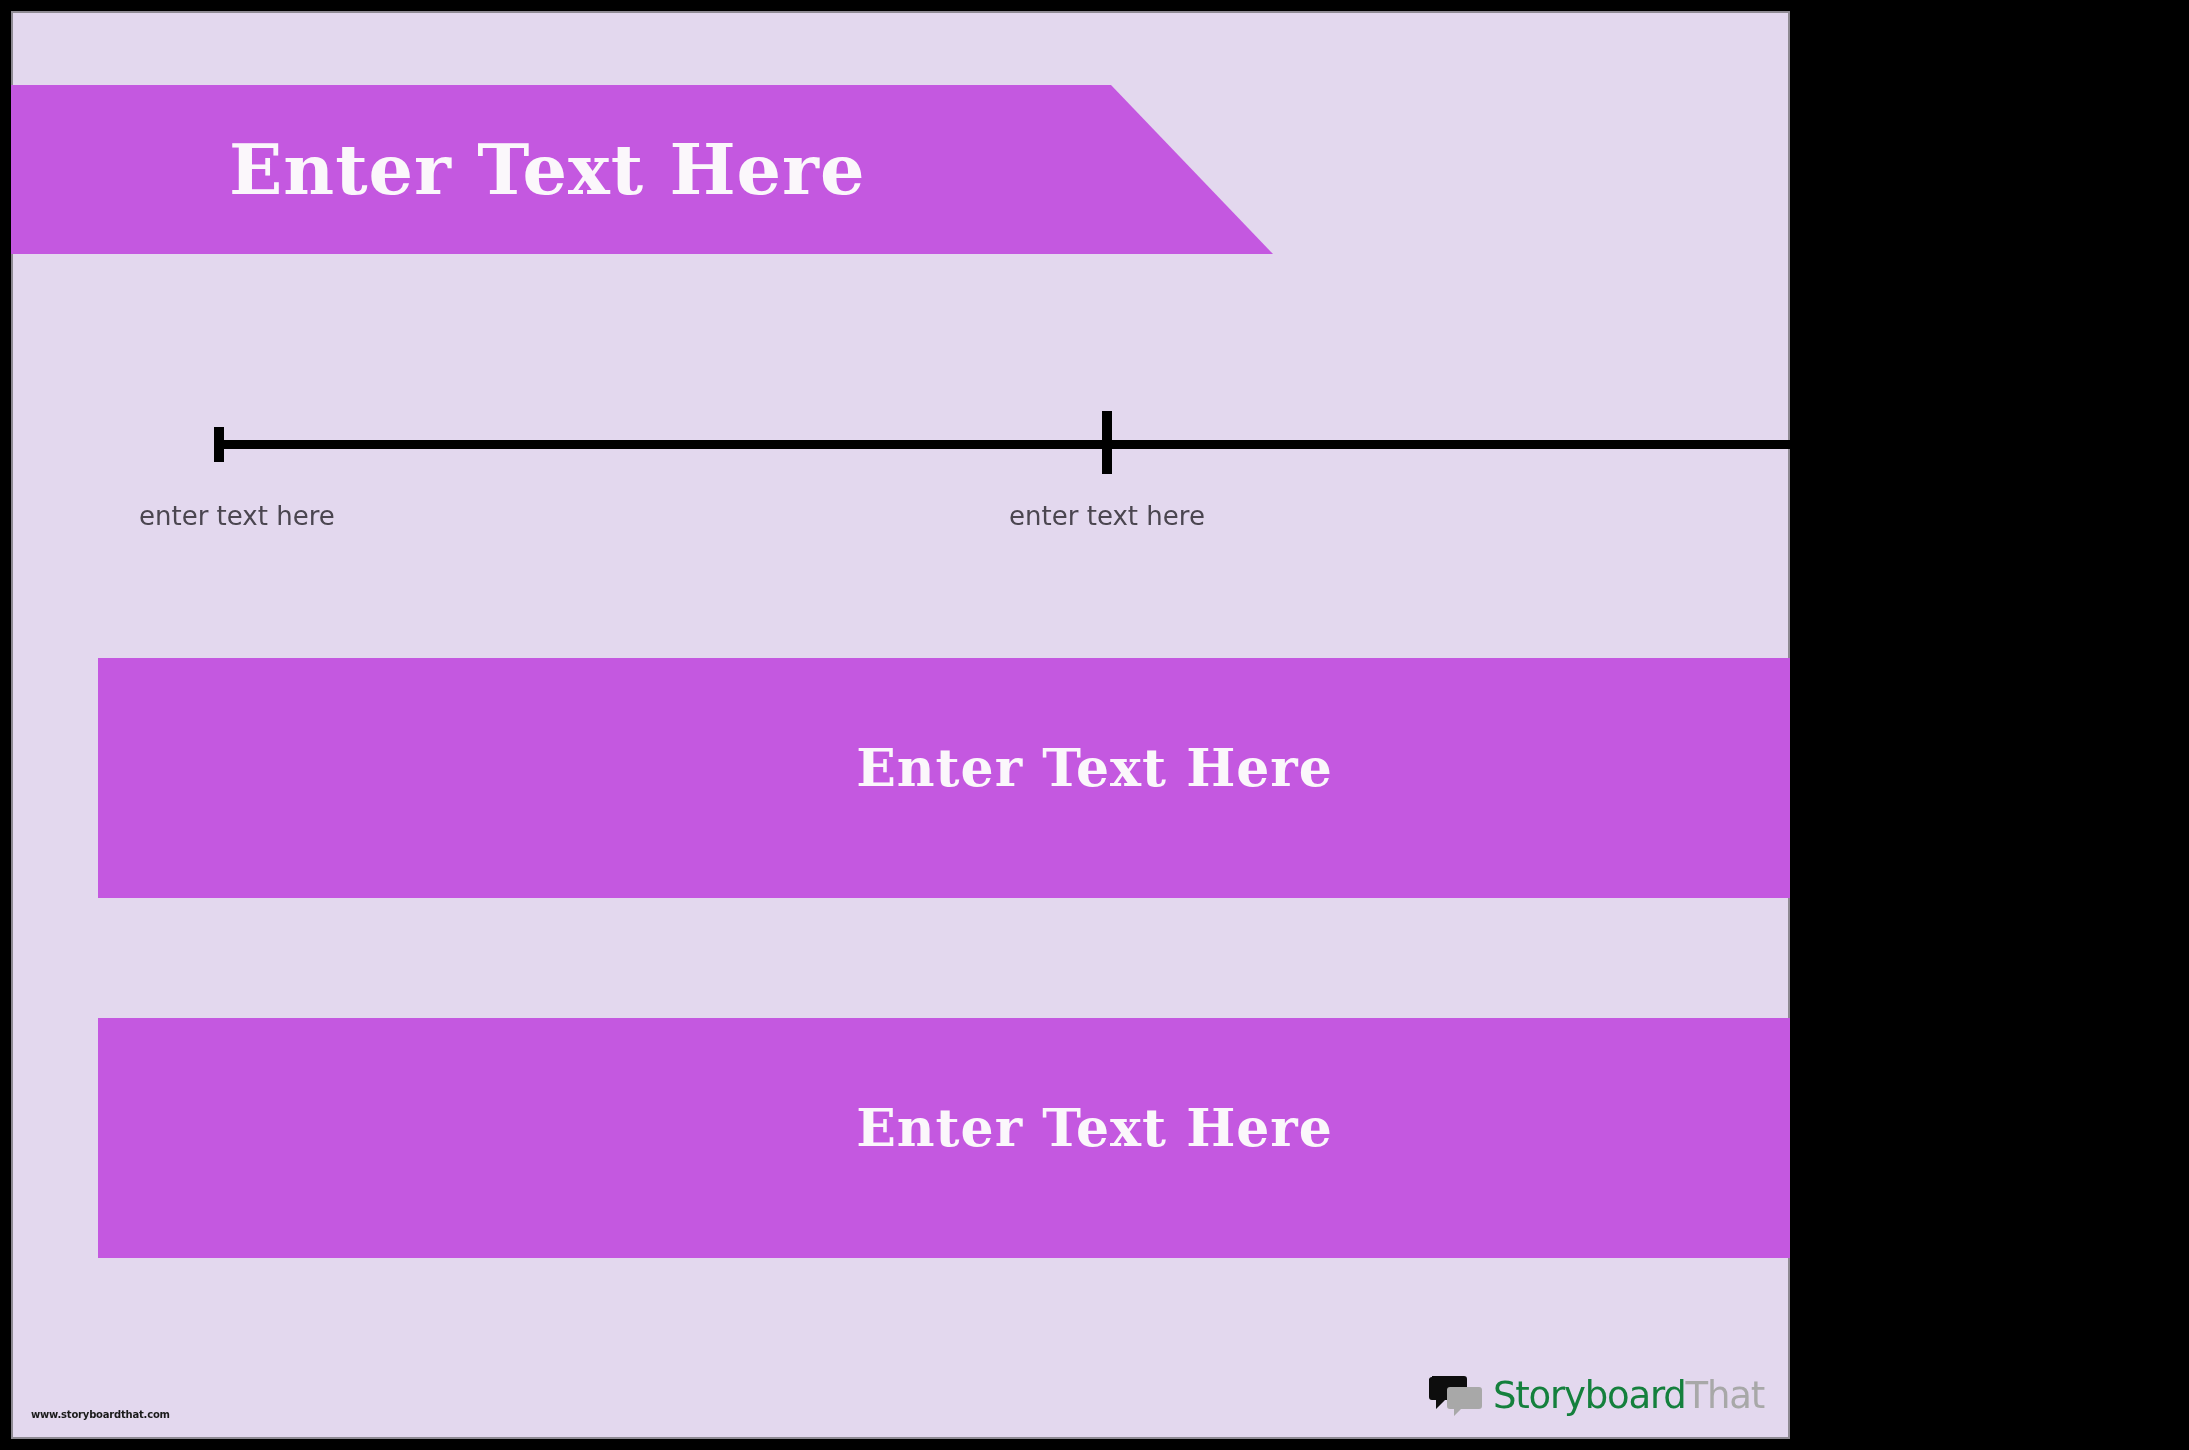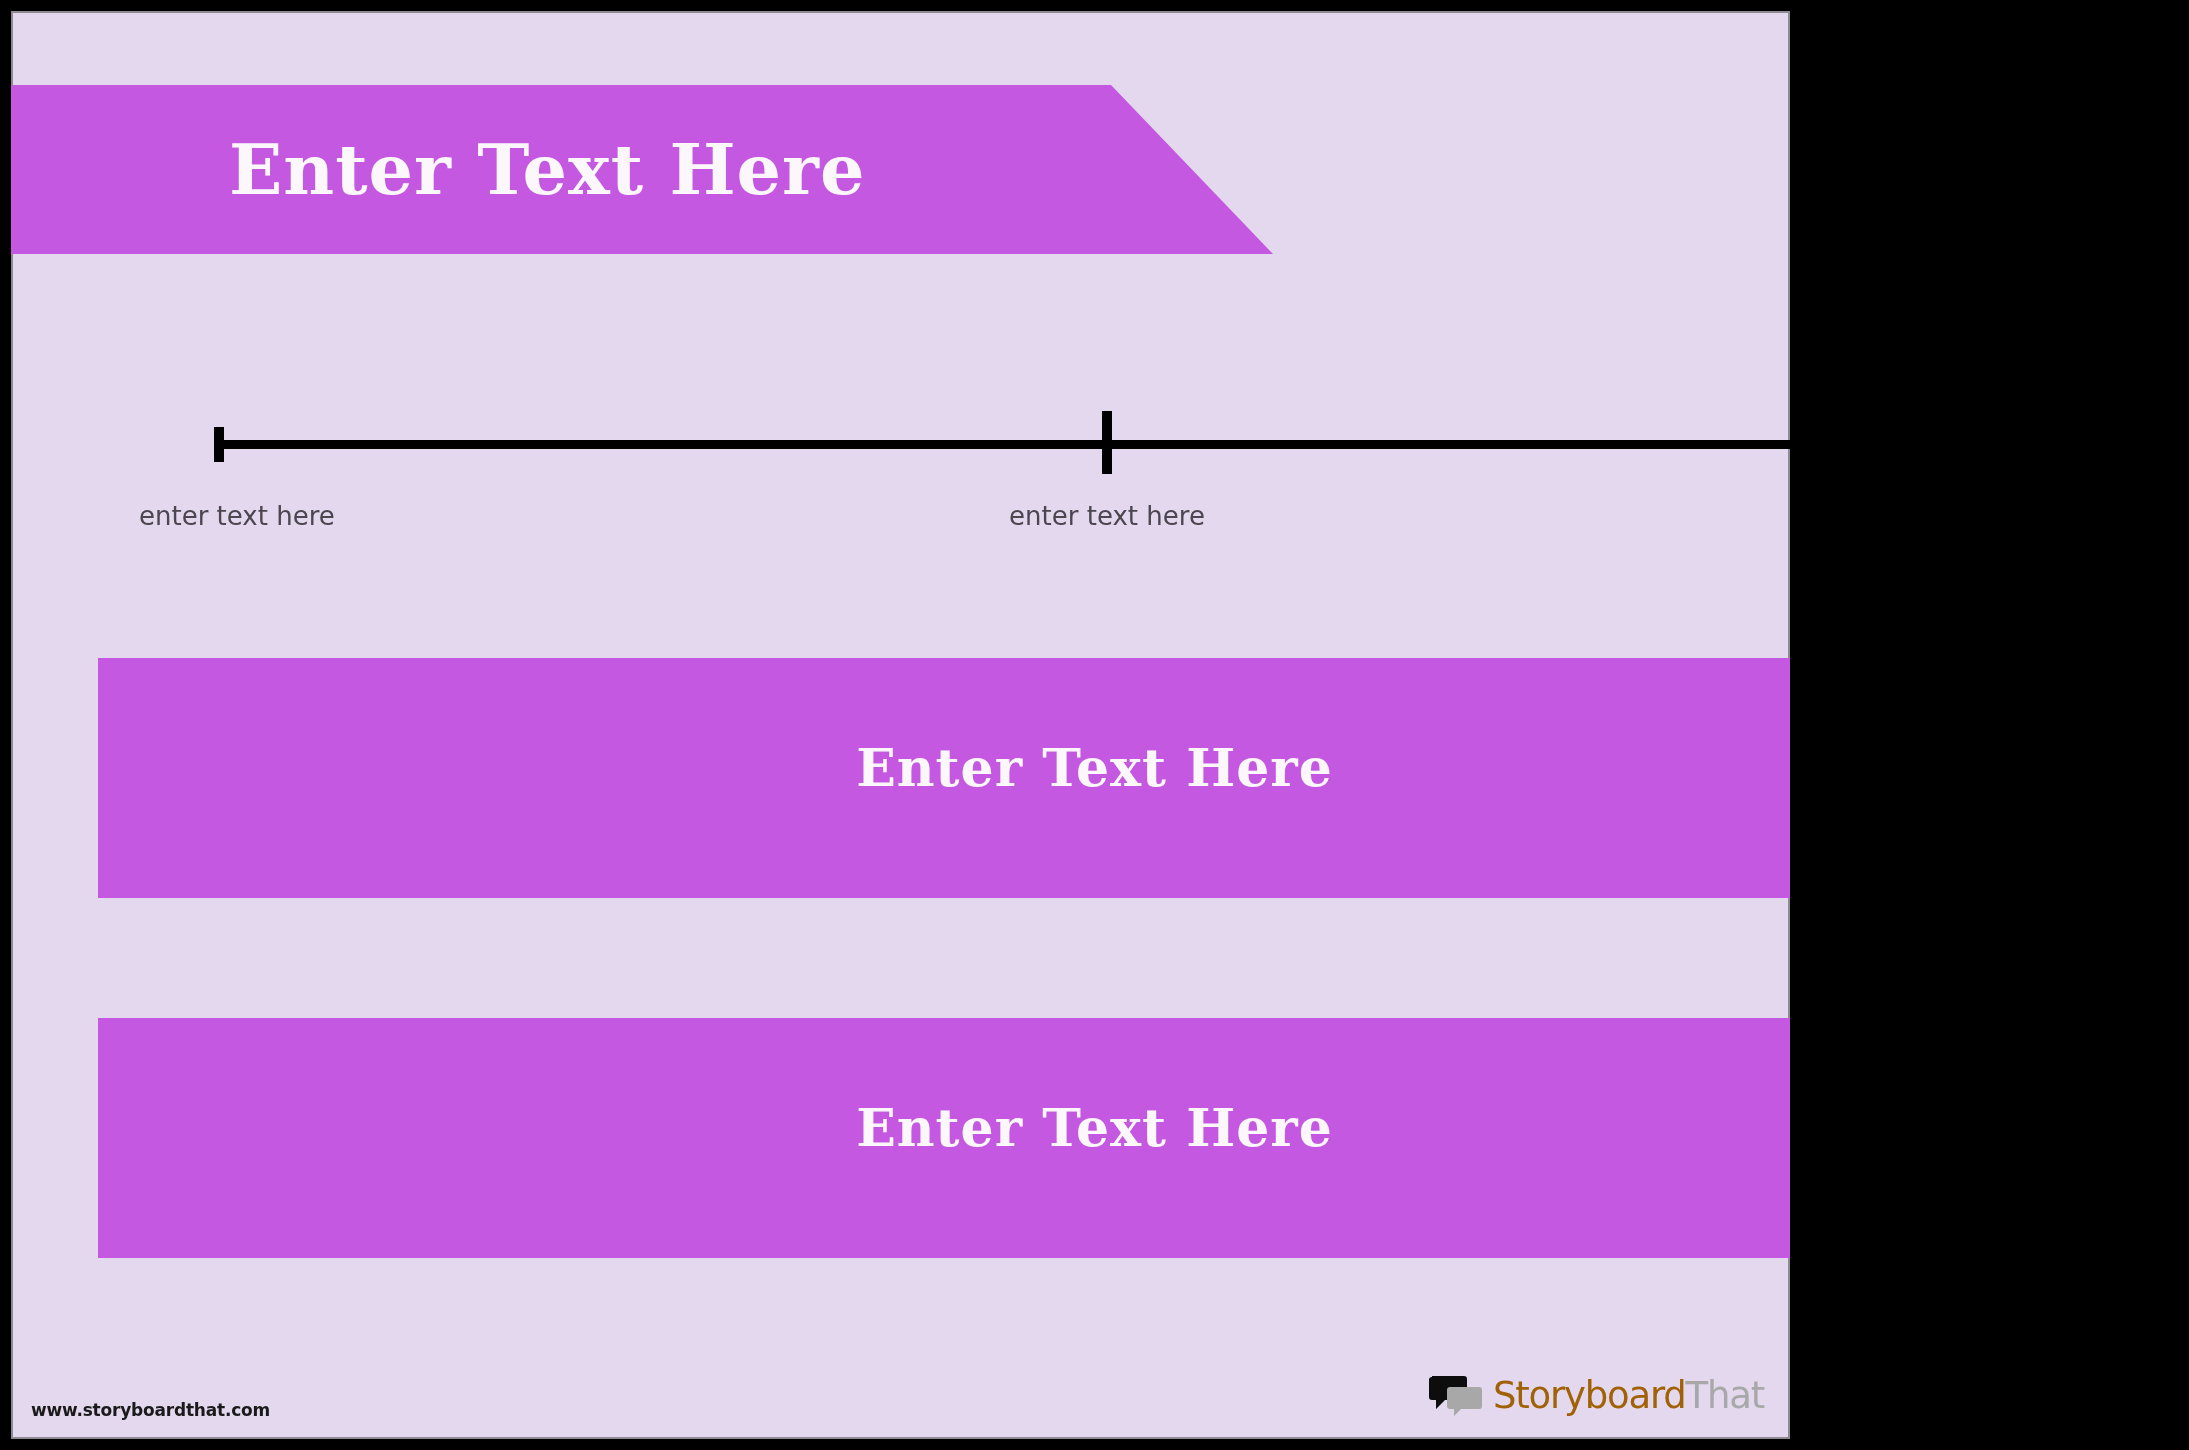--- a/index.html
+++ b/index.html
@@ -133,21 +133,21 @@
     top: -10px;
     white-space: nowrap;
   }
 
   
   .watermark {
     position: absolute;
     left: 20px;
     bottom: 19px;
     font-family: "DejaVu Sans", sans-serif;
-    font-size: 17px;
+    font-size: 10px;
     font-weight: 700;
     color: #1a1a1a;
     letter-spacing: -0.2px;
     white-space: nowrap;
   }
 
   .logo {
     position: absolute;
     right: 26px;
     bottom: 23px;
@@ -165,21 +165,21 @@
 
   .logo-wordmark {
     font-family: "DejaVu Sans", sans-serif;
     font-size: 37px;
     font-weight: 400;
     line-height: 1;
     letter-spacing: -1.2px;
     white-space: nowrap;
   }
 
-  .logo-word-dark { color: #a16207; }
+  .logo-word-dark { color: #15803d; }
   .logo-word-grey { color: #a8a8a8; }
 </style>
 </head>
 <body>
 
 <div class="canvas">
   <div class="board">
 
     <div class="banner">
       <div class="banner-title">Enter Text Here</div>

